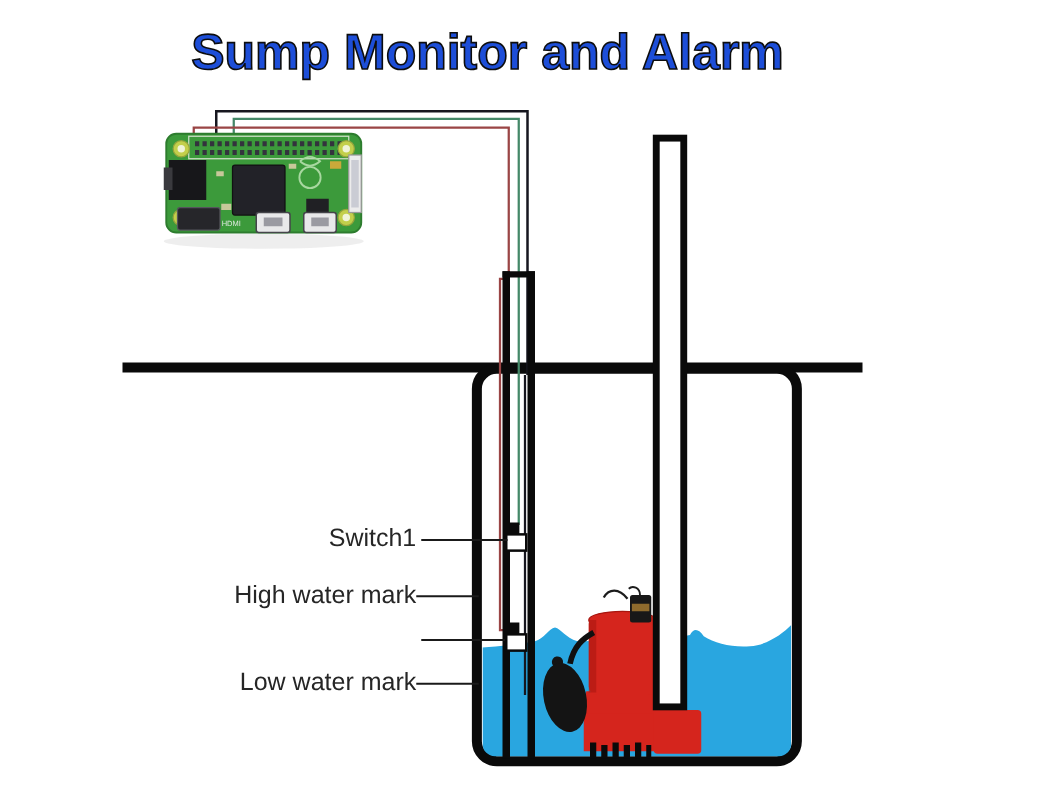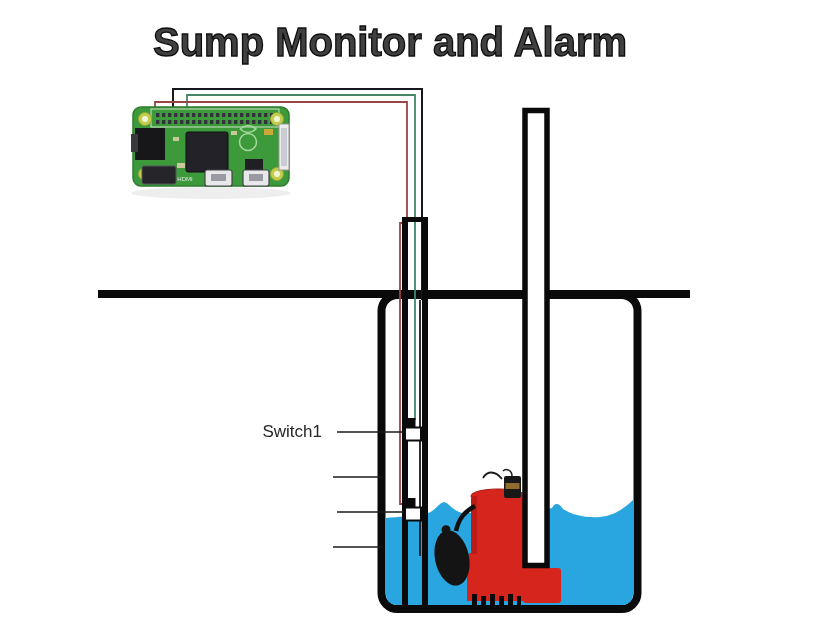--- a/index.html
+++ b/index.html
@@ -1,23 +1,23 @@
 <!DOCTYPE html>
 <html style="--outline: #0a0a0a; --water: #29a6e0; --pump_red: #d5251d; --pump_red_dark: #a8160f; --pcb: #3c9a3b; --pcb_dark: #2d7c2e; --hole_ring: #c3cf4b; --hole_core: #f0f4d8; --brass: #8f6b2d; --float_black: #141414; --wire_red: #9a4545; --wire_green: #448868; --wire_black: #17171f; --leader: #1a1a1a;"><head>
 <meta charset="utf-8">
 <style>
   html,body{margin:0;padding:0;background:#fff;}
   #stage{position:relative;width:840px;height:630px;background:#ffffff;overflow:hidden;
          font-family:"Liberation Sans",sans-serif;}
   #diagram-svg{position:absolute;left:0;top:0;}
   .title{position:absolute;left:0;top:20px;width:780px;text-align:center;
-         font-size:40px;font-weight:bold;color:#404040;letter-spacing:0;
+         font-size:40px;font-weight:bold;color:#1d4ed8;letter-spacing:0;
          -webkit-text-stroke:1.3px #0d0d0d;}
-  .lbl{position:absolute;width:150px;left:172px;text-align:right;
-       font-size:17px;color:#262626;line-height:19px;}
+  .lbl{position:absolute;width:150px;left:183px;text-align:right;
+       font-size:20px;color:#262626;line-height:19px;}
   .lbl.sw1{top:422px;}
   .lbl.hwm{top:467px;}
   .lbl.sw0{top:502px;}
   .lbl.lwm{top:537px;}
 </style>
 </head>
 <body>
 
 <div id="stage">
 
@@ -127,13 +127,15 @@
     <g style="stroke:var(--leader)" stroke-width="1.6">
       <line x1="337" y1="432" x2="406" y2="432"></line>
       <line x1="333" y1="477" x2="383" y2="477"></line>
       <line x1="337" y1="512" x2="404" y2="512"></line>
       <line x1="333" y1="547" x2="383" y2="547"></line>
     </g>
   </svg>
 
   <div class="title">Sump Monitor and Alarm</div>
   <div class="lbl sw1">Switch1</div>
+  <div class="lbl hwm">High water mark</div>
+  <div class="lbl lwm">Low water mark</div>
 </div>
 
 </body></html>

